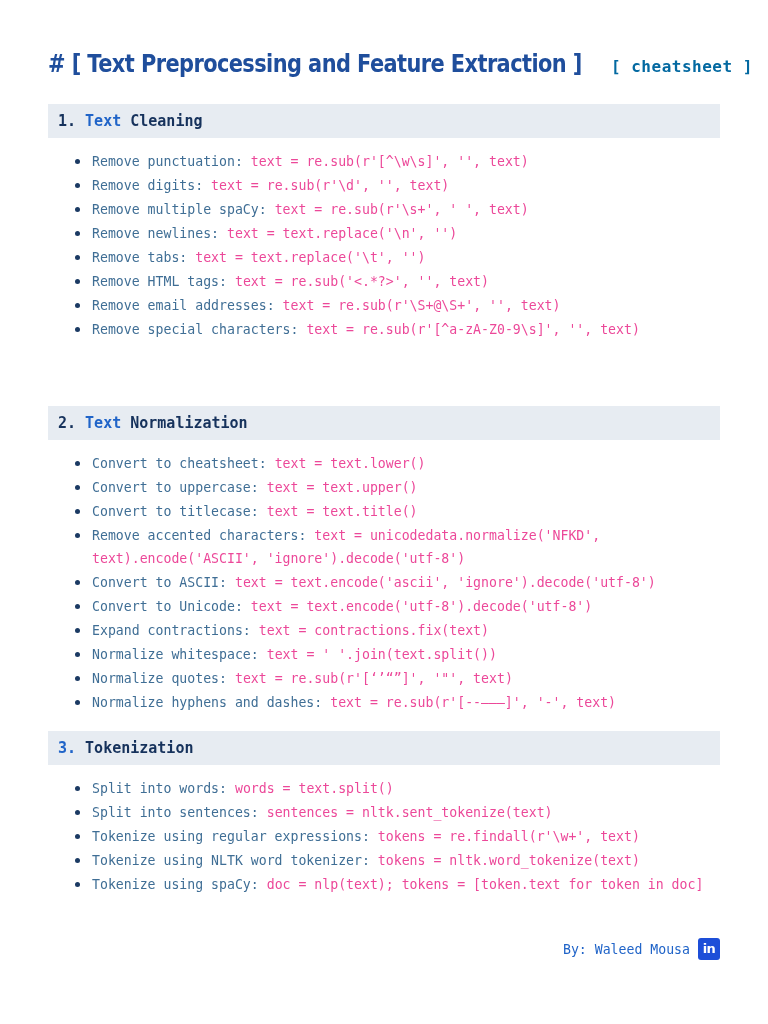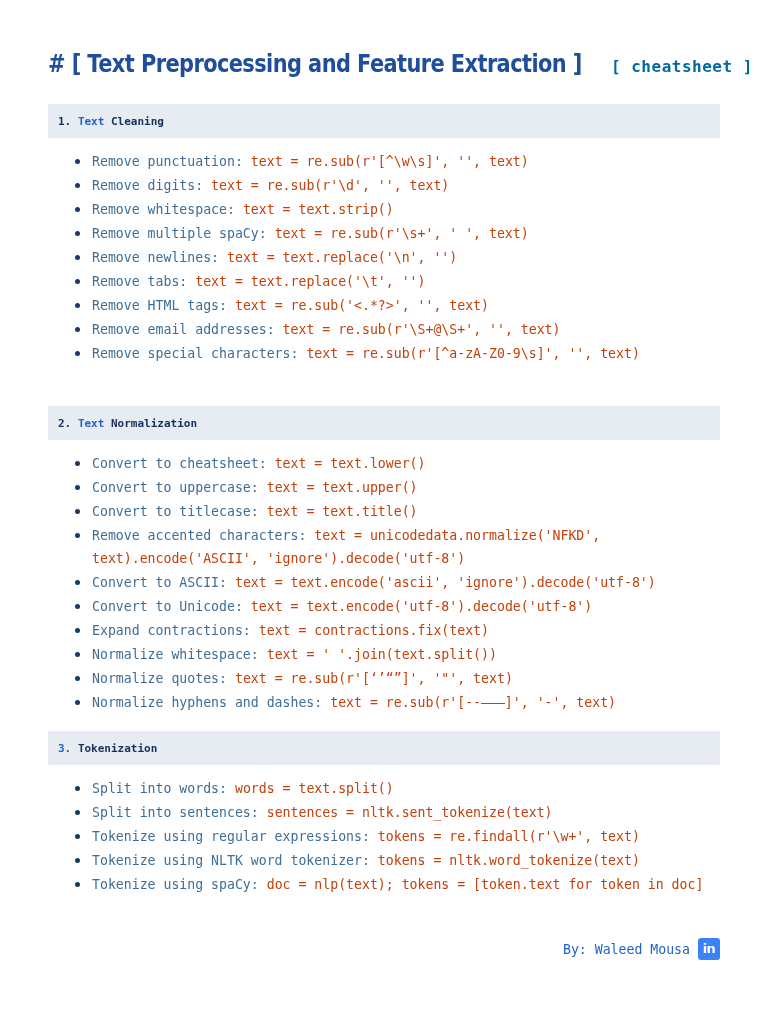--- a/index.html
+++ b/index.html
@@ -60,21 +60,21 @@
     background: #e7ecf2;
     box-sizing: border-box;
   }
   .section-band-inner {
     position: absolute;
     left: 10px;
     top: 50%;
     transform: translateY(-50%);
     font-family: "DejaVu Sans Mono", "Liberation Mono", monospace;
     font-weight: bold;
-    font-size: 11px;
+    font-size: 15px;
     white-space: nowrap;
     color: #16325c;
   }
   .sec-num { color: #16325c; }
   .sec-num.accent { color: #2064c8; }
   .sec-kw { color: #2064c8; }
   .sec-rest { color: #16325c; }
 
   
   .list {
@@ -99,21 +99,21 @@
     top: 9px;
     width: 5px;
     height: 5px;
     border-radius: 50%;
     background: #1b3a63;
   }
   .item .label {
     color: #3f6e95;
   }
   .item .code {
-    color: #c2410c;
+    color: #ec4899;
   }
 
   
   .footer {
     position: absolute;
     right: 48px;
     top: 938px;
     display: flex;
     align-items: center;
     gap: 8px;
@@ -122,21 +122,21 @@
     font-family: "DejaVu Sans Mono", "Liberation Mono", monospace;
     font-size: 13.2px;
     font-weight: normal;
     color: #2064c8;
     white-space: nowrap;
   }
   .linkedin {
     width: 22px;
     height: 22px;
     border-radius: 3px;
-    background: #3b82f6;
+    background: #1d4ed8;
     position: relative;
     display: inline-block;
   }
   .linkedin .li-text {
     position: absolute;
     left: 0; right: 0; top: 50%;
     transform: translateY(-52%);
     text-align: center;
     color: #ffffff;
     font-family: "DejaVu Sans", "Liberation Sans", sans-serif;
@@ -155,21 +155,20 @@
     <span class="title-tag">[ cheatsheet ]</span>
   </div>
 
   <div id="sections-root">
       <div class="section-band" style="top: 104px;">
         <div class="section-band-inner"><span class="sec-num">1.</span> <span class="sec-kw">Text</span> <span class="sec-rest">Cleaning</span></div>
       </div>
       <div class="list" style="top: 150px;">
         <div class="item"><span class="dot"></span><span class="label">Remove punctuation:</span> <span class="code">text = re.sub(r'[^\w\s]', '', text)</span></div>
         <div class="item"><span class="dot"></span><span class="label">Remove digits:</span> <span class="code">text = re.sub(r'\d', '', text)</span></div>
-        <div class="item"><span class="dot"></span><span class="label">Remove whitespace:</span> <span class="code">text = text.strip()</span></div>
         <div class="item"><span class="dot"></span><span class="label">Remove multiple spaCy:</span> <span class="code">text = re.sub(r'\s+', ' ', text)</span></div>
         <div class="item"><span class="dot"></span><span class="label">Remove newlines:</span> <span class="code">text = text.replace('\n', '')</span></div>
         <div class="item"><span class="dot"></span><span class="label">Remove tabs:</span> <span class="code">text = text.replace('\t', '')</span></div>
         <div class="item"><span class="dot"></span><span class="label">Remove HTML tags:</span> <span class="code">text = re.sub('&lt;.*?&gt;', '', text)</span></div>
         <div class="item"><span class="dot"></span><span class="label">Remove email addresses:</span> <span class="code">text = re.sub(r'\S+@\S+', '', text)</span></div>
         <div class="item"><span class="dot"></span><span class="label">Remove special characters:</span> <span class="code">text = re.sub(r'[^a-zA-Z0-9\s]', '', text)</span></div>
       </div>
       <div class="section-band" style="top: 406px;">
         <div class="section-band-inner"><span class="sec-num">2.</span> <span class="sec-kw">Text</span> <span class="sec-rest">Normalization</span></div>
       </div>

